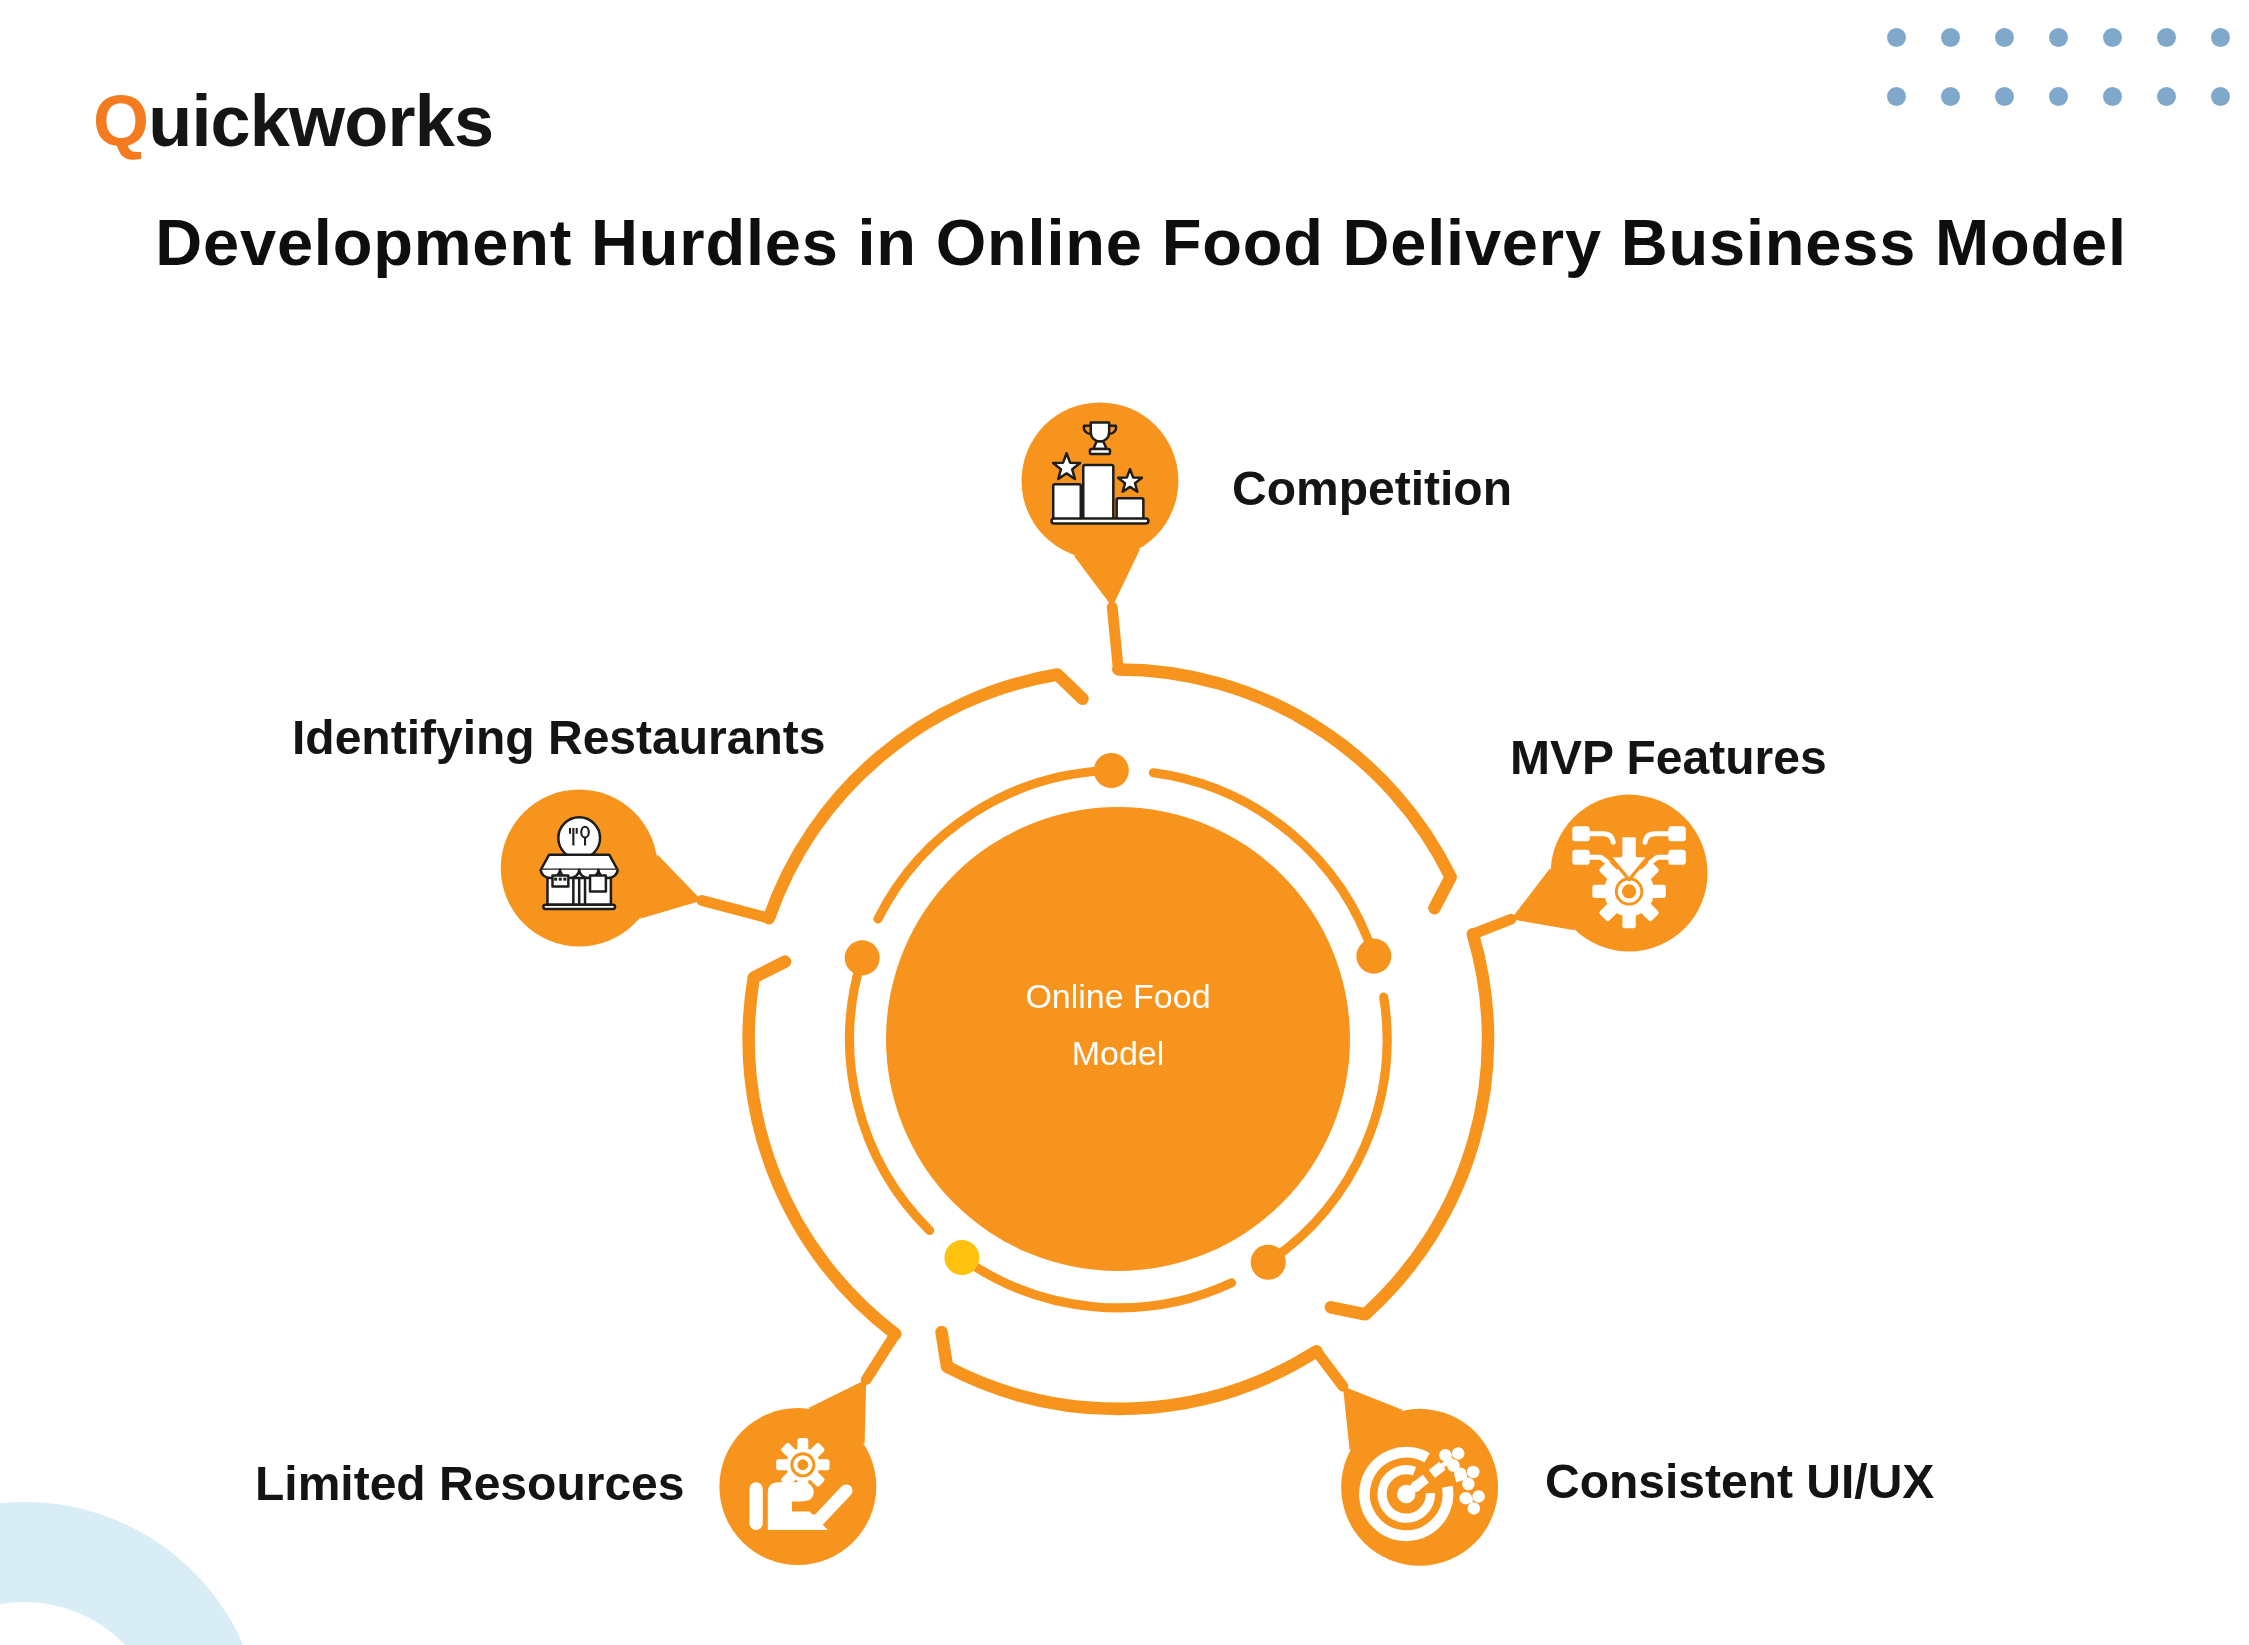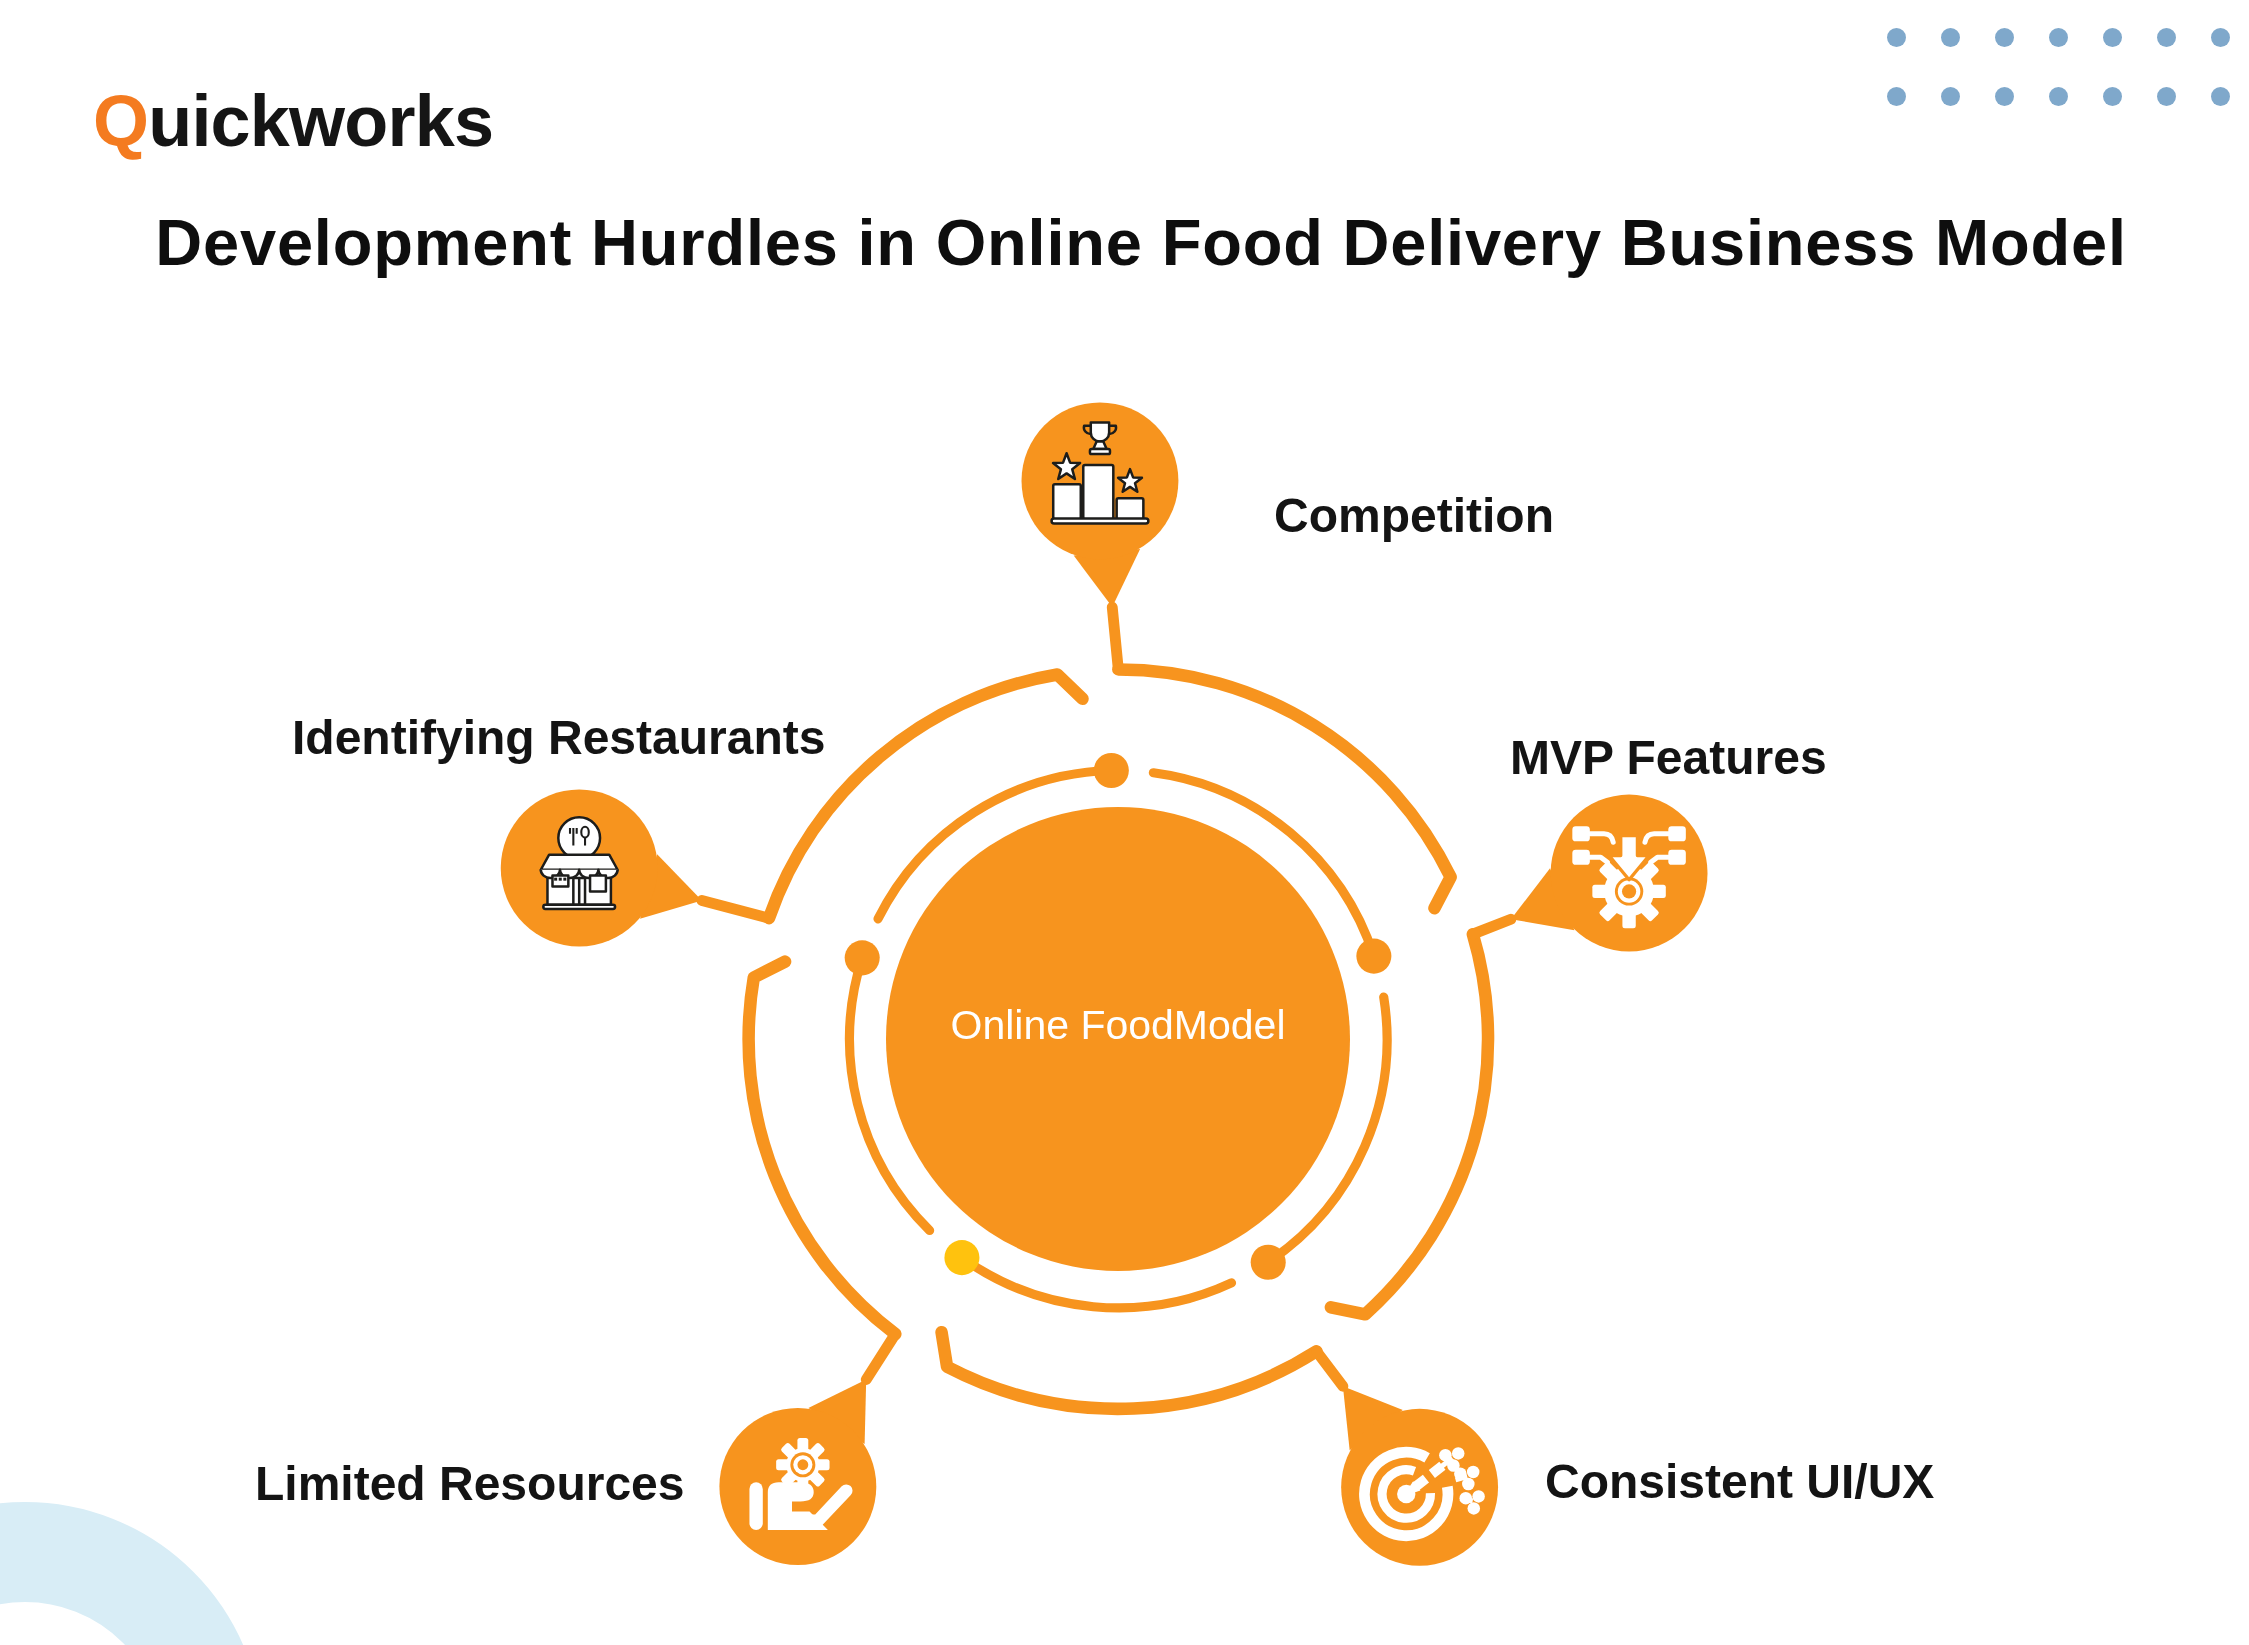--- a/index.html
+++ b/index.html
@@ -14,26 +14,26 @@
   
   .title{position:absolute;left:0;right:0;top:205px;text-align:center;font-size:65px;font-weight:600;
          color:#0E0E0E;letter-spacing:0.8px;margin:0;}
   
   .dots{position:absolute;left:1887px;top:28px;display:grid;grid-template-columns:repeat(7,54px);grid-auto-rows:59px;}
   .dot{width:19px;height:19px;border-radius:50%;}
   
   #diagram-svg{position:absolute;left:0;top:0;}
   
   .center-circle{position:absolute;left:886px;top:807px;width:464px;height:464px;border-radius:50%;
-                 display:flex;flex-direction:row;align-items:center;justify-content:center;
-                 padding-bottom:28px;box-sizing:border-box;font-size:41px;line-height:57px;
+                 display:flex;flex-direction:column;align-items:center;justify-content:center;
+                 padding-bottom:28px;box-sizing:border-box;font-size:34px;line-height:57px;
                  text-align:center;font-weight:400;}
   
   .node-label{position:absolute;font-size:48px;font-weight:600;color:#141414;white-space:nowrap;line-height:58px;}
-  .label-competition{left:1274px;top:460px;margin-top:27px;}
+  .label-competition{left:1232px;top:460px;}
   .label-mvp{left:1468px;top:729px;margin-left:42px;}
   .label-restaurants{left:292px;top:709px;}
   .label-limited{left:255px;top:1455px;}
   .label-uiux{left:1545px;top:1453px;}
 </style>
 </head>
 <body>
 
 <div class="canvas">
 

